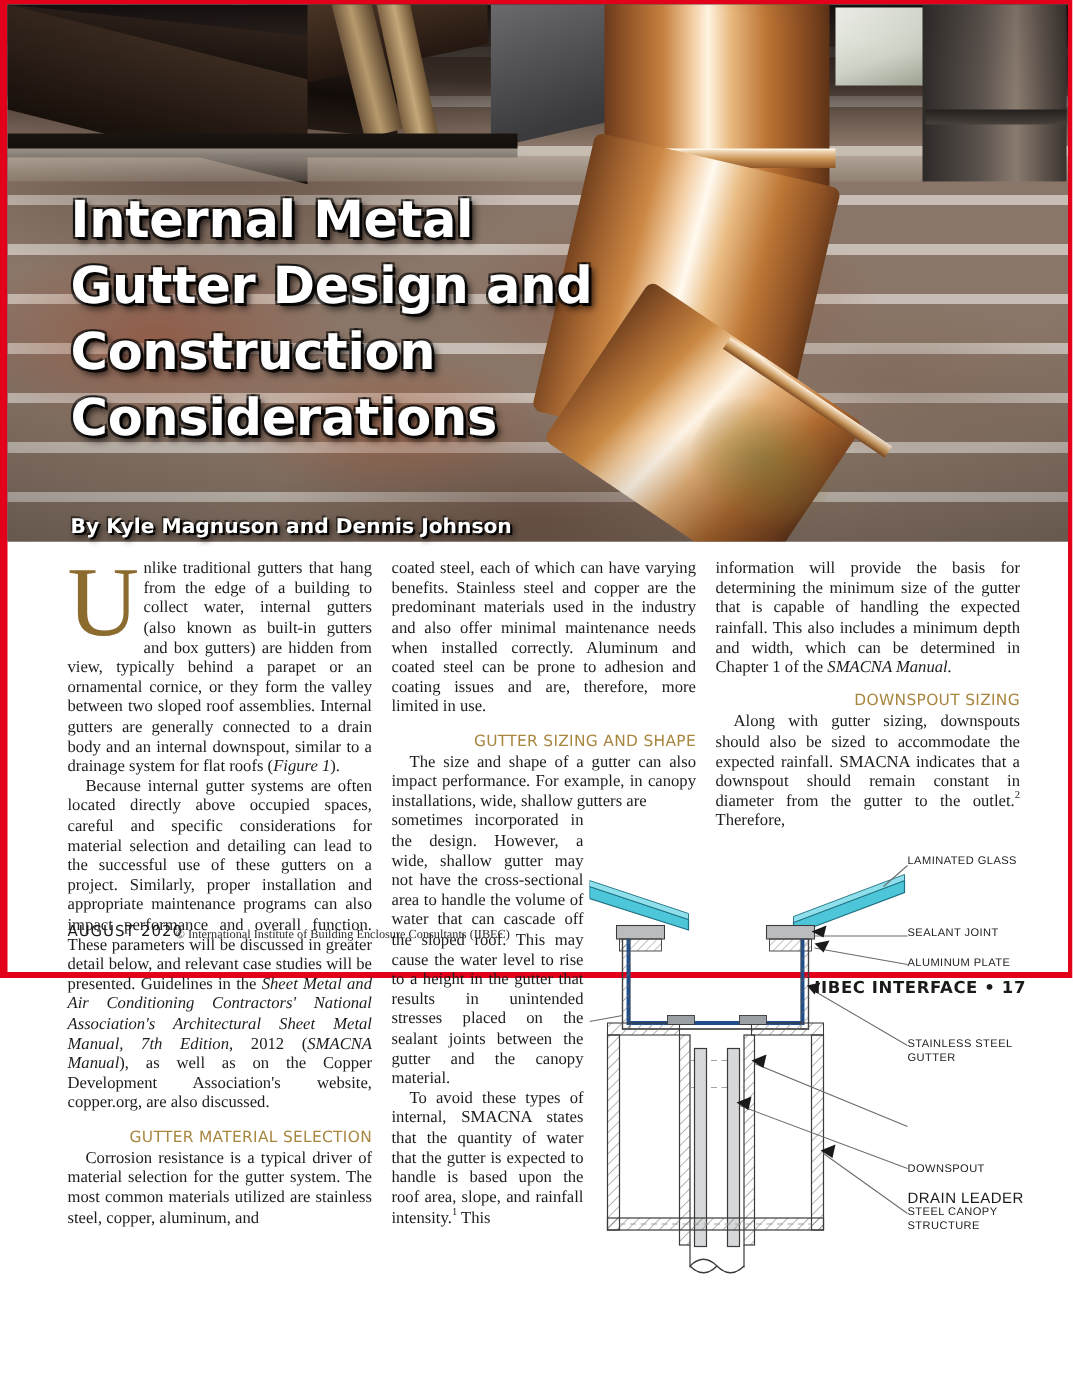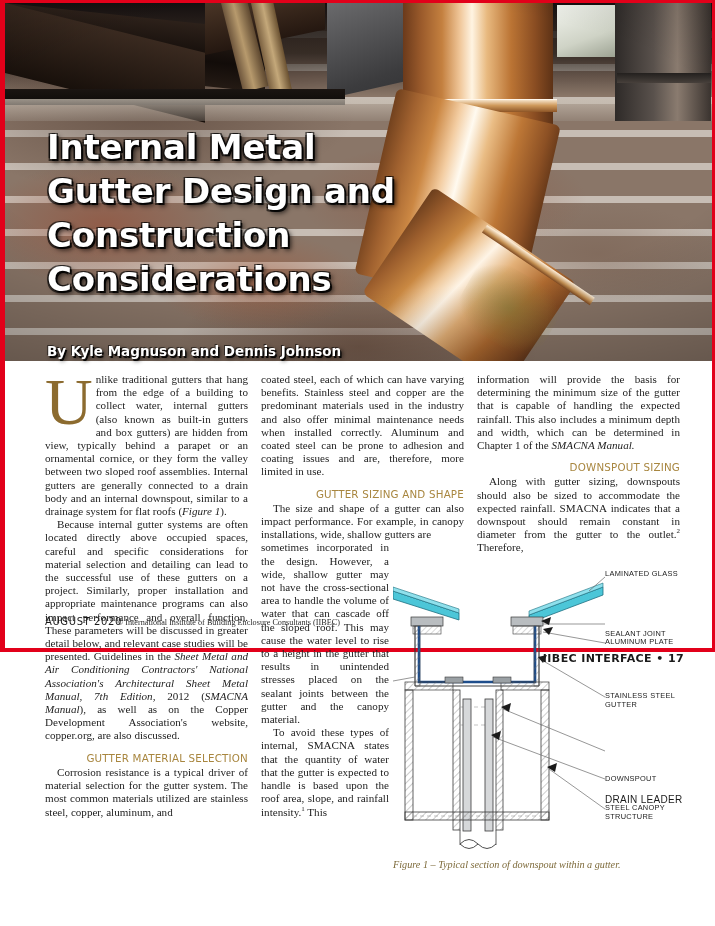--- a/index.html
+++ b/index.html
@@ -377,35 +377,34 @@
           <polygon points="150,60 160,58 156,66"></polygon>
           <polygon points="145,88 154,86 150,94"></polygon>
           <polygon points="108,138 118,134 116,143"></polygon>
           <polygon points="98,166 108,162 106,171"></polygon>
           <polygon points="154,198 164,194 162,203"></polygon>
         </g>
       </svg>
 
       
       <div style="position:absolute;left:212px;top:0px;font-family:'Liberation Sans',sans-serif;font-size:7.4px;color:#1a1a1a;letter-spacing:.3px;">LAMINATED GLASS</div>
-      <div style="position:absolute;left:212px;top:60px;font-family:'Liberation Sans',sans-serif;font-size:7.4px;color:#1a1a1a;letter-spacing:.3px;">SEALANT JOINT</div>
+      <div style="position:absolute;left:212px;top:48px;font-family:'Liberation Sans',sans-serif;font-size:7.4px;color:#1a1a1a;letter-spacing:.3px;">SEALANT JOINT</div>
       <div style="position:absolute;left:212px;top:68px;font-family:'Liberation Sans',sans-serif;font-size:7.4px;color:#1a1a1a;letter-spacing:.3px;">ALUMINUM PLATE</div>
       <div style="position:absolute;left:212px;top:122px;font-family:'Liberation Sans',sans-serif;font-size:7.4px;color:#1a1a1a;letter-spacing:.3px;line-height:9px;">
         <div>STAINLESS STEEL</div>
         <div>GUTTER</div>
       </div>
       <div style="position:absolute;left:212px;top:177px;font-family:'Liberation Sans',sans-serif;font-size:10px;color:#1a1a1a;letter-spacing:.3px;margin-top:48px;">DRAIN LEADER</div>
       <div style="position:absolute;left:212px;top:205px;font-family:'Liberation Sans',sans-serif;font-size:7.4px;color:#1a1a1a;letter-spacing:.3px;">DOWNSPOUT</div>
       <div style="position:absolute;left:212px;top:234px;font-family:'Liberation Sans',sans-serif;font-size:7.4px;color:#1a1a1a;letter-spacing:.3px;line-height:9px;">
         <div>STEEL CANOPY</div>
         <div>STRUCTURE</div>
       </div>
     </div>
 
-    <div id="fig-caption">Figure 1 – Typical section of downspout within a gutter.</div>
   </div>
 
   <div id="footer">
     <div id="foot-date">AUGUST 2020</div>
     <div id="foot-copy">© International Institute of Building Enclosure Consultants (IIBEC)</div>
     <div id="foot-right">
       <span>IIBEC INTERFACE</span>
       <span class="dot">•</span>
       <span>17</span>
     </div>

